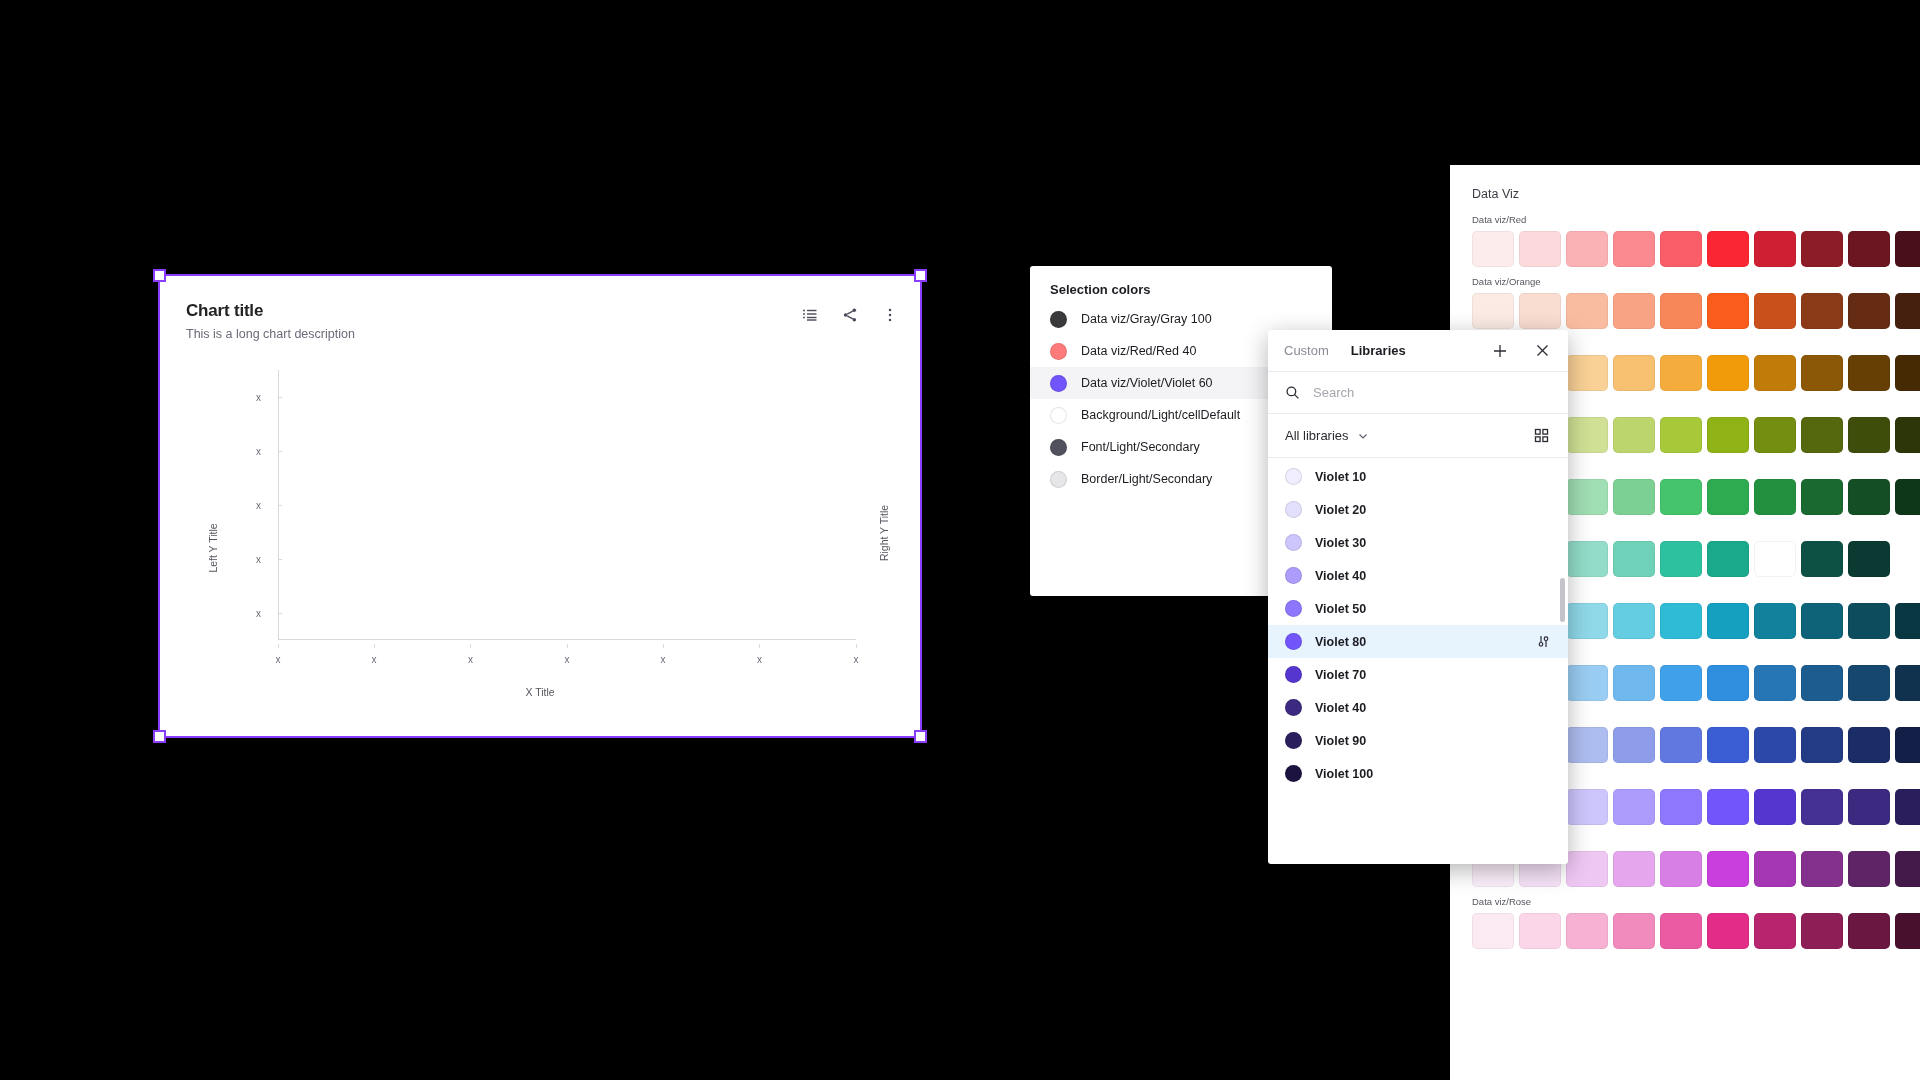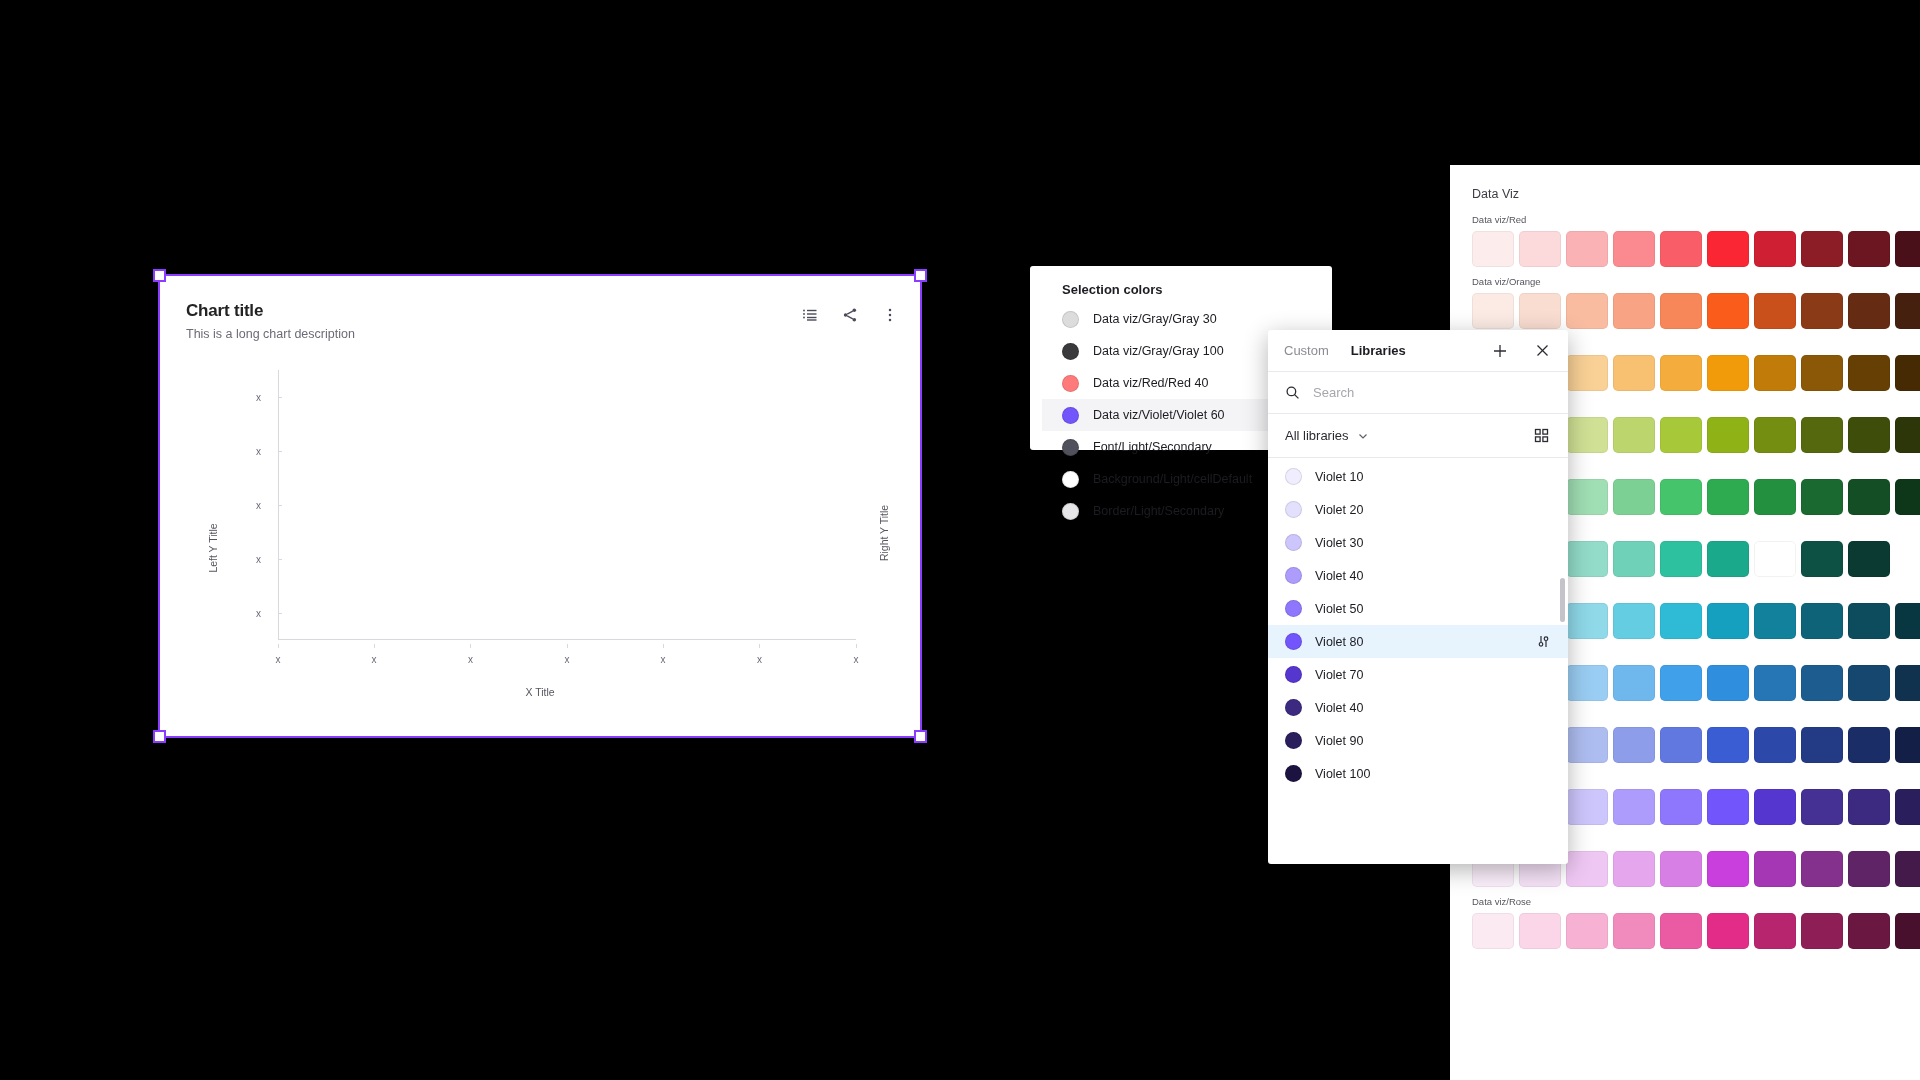--- a/index.html
+++ b/index.html
@@ -101,25 +101,25 @@
   }
   #x-title {
     position: absolute; left: 0; right: 0; bottom: 38px;
     text-align: center; font-size: 10.5px; color: #55555f;
   }
 
   
   #selection-colors {
     position: absolute;
     left: 1030px; top: 266px;
-    width: 302px; height: 184px;
+    width: 302px; height: 330px;
     background: #ffffff;
     border-radius: 3px;
     box-shadow: 0 4px 16px rgba(0,0,0,0.28);
-    padding: 16px 0 10px 12px;
+    padding: 16px 0 10px 0;
     z-index: 3;
   }
   #selection-colors-title {
     font-size: 13px; font-weight: bold; color: #1c1c22;
     padding: 0 20px 6px 20px;
   }
   .sc-row {
     display: flex; align-items: center; gap: 14px;
     height: 32px; padding: 0 20px; cursor: pointer;
   }
@@ -166,21 +166,21 @@
 
   #lib-filter {
     display: flex; align-items: center;
     height: 44px; padding: 0 17px;
     border-bottom: 1px solid #eaeaee;
   }
   #lib-filter-label { font-size: 13px; color: #2b2b33; }
   #lib-filter-caret { margin-left: 8px; color: #60606a; display:flex; }
   #lib-filter-spacer { flex: 1; }
 
-  #lib-list { flex: 1; position: relative; overflow: hidden; padding-top: 2px; }
+  #lib-list { flex: 1; position: relative; overflow: hidden; padding-top: 2px; font-weight: bold; }
   .lib-row {
     display: flex; align-items: center; gap: 13px;
     height: 33px; padding: 0 17px; cursor: pointer;
   }
   .lib-row.active { background: #e7f3fd; }
   .lib-swatch {
     width: 17px; height: 17px; border-radius: 50%;
     flex: 0 0 auto; border: 1px solid rgba(0,0,0,0.10);
   }
   .lib-label { font-size: 12.5px; color: #1c1c22; }
@@ -357,42 +357,38 @@
     <div class="sel-handle tl"></div>
     <div class="sel-handle tr"></div>
     <div class="sel-handle bl"></div>
     <div class="sel-handle br"></div>
   </div>
 
   <div id="selection-colors">
     <div id="selection-colors-title">Selection colors</div>
     <div id="selection-colors-list">
         <div class="sc-row">
-          <span class="sc-swatch" style="background: rgb(220, 220, 220);"></span>
-          <span class="sc-label">Data viz/Gray/Gray 30</span>
-        </div>
-        <div class="sc-row">
           <span class="sc-swatch" style="background: rgb(58, 58, 60);"></span>
           <span class="sc-label">Data viz/Gray/Gray 100</span>
         </div>
         <div class="sc-row">
           <span class="sc-swatch" style="background: rgb(255, 123, 123);"></span>
           <span class="sc-label">Data viz/Red/Red 40</span>
         </div>
         <div class="sc-row active">
           <span class="sc-swatch" style="background: rgb(114, 85, 251);"></span>
           <span class="sc-label">Data viz/Violet/Violet 60</span>
         </div>
         <div class="sc-row">
+          <span class="sc-swatch" style="background: rgb(255, 255, 255);"></span>
+          <span class="sc-label">Background/Light/cellDefault</span>
+        </div>
+        <div class="sc-row">
           <span class="sc-swatch" style="background: rgb(81, 81, 94);"></span>
           <span class="sc-label">Font/Light/Secondary</span>
-        </div>
-        <div class="sc-row">
-          <span class="sc-swatch" style="background: rgb(255, 255, 255);"></span>
-          <span class="sc-label">Background/Light/cellDefault</span>
         </div>
         <div class="sc-row">
           <span class="sc-swatch" style="background: rgb(230, 230, 233);"></span>
           <span class="sc-label">Border/Light/Secondary</span>
         </div>
       </div>
   </div>
 
   <div id="libraries-popover">
     <div id="lib-tabbar">

